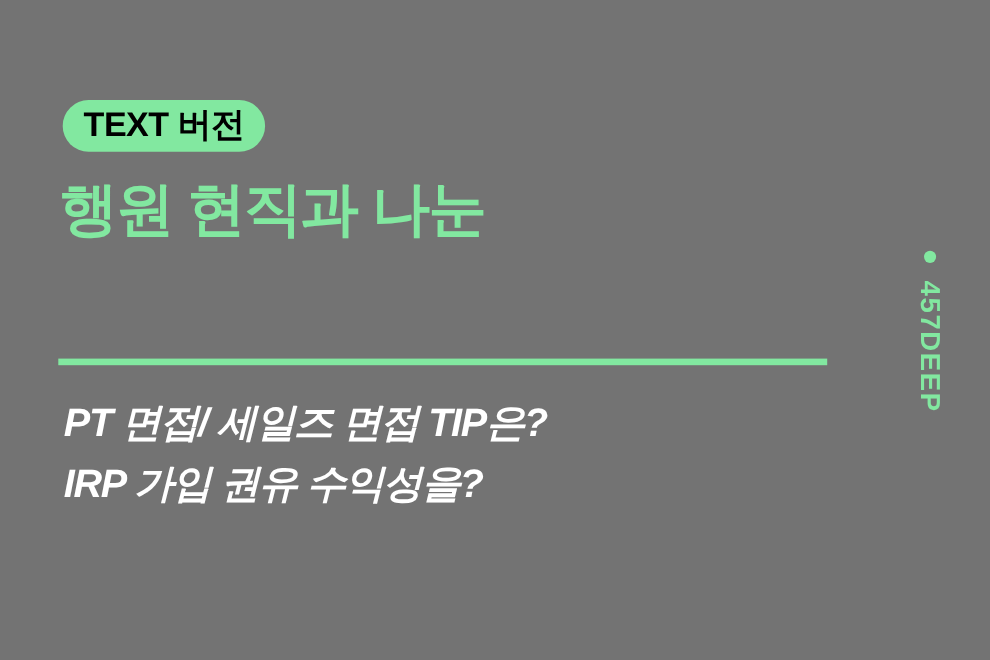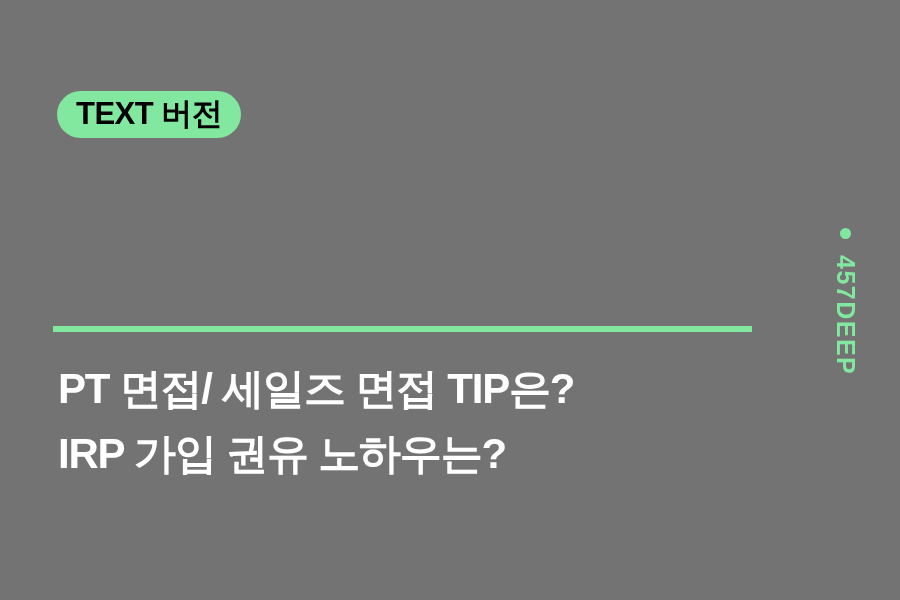--- a/index.html
+++ b/index.html
@@ -71,25 +71,26 @@
     height: 6px;
     background: #82E8A0;
   }
 
   
   .questions {
     position: absolute;
     left: 58px;
     top: 356px;
     color: #FFFFFF;
-    font-size: 42px;
+    font-size: 36px;
     font-weight: 700;
     letter-spacing: -1.2px;
     line-height: 1.55;
     white-space: nowrap;
+    font-style: italic;
   }
 
   .q-line { display: block; }
   .q-line.indent { padding-left: 6px; }
 
   
   .brand {
     position: absolute;
     right: 34px;
     top: 228px;
@@ -121,27 +122,28 @@
 </head>
 <body>
 
 <div id="poster">
 
   <div class="badge-row">
     <span class="badge">TEXT 버전</span>
   </div>
 
   <div class="headline">
+    <span class="headline-line">행원 현직과 나눈</span>
   </div>
 
   <div class="divider"></div>
 
   <div class="questions">
     <span class="q-line">PT 면접/ 세일즈 면접 TIP은?</span>
-    <span class="q-line">IRP 가입 권유 노하우는?</span>
+    <span class="q-line">IRP 가입 권유 수익성을?</span>
   </div>
 
   <div class="brand">
     <span class="brand-dot"></span>
     <span class="brand-text">457DEEP</span>
   </div>
 
 </div>
 
 </body></html>

